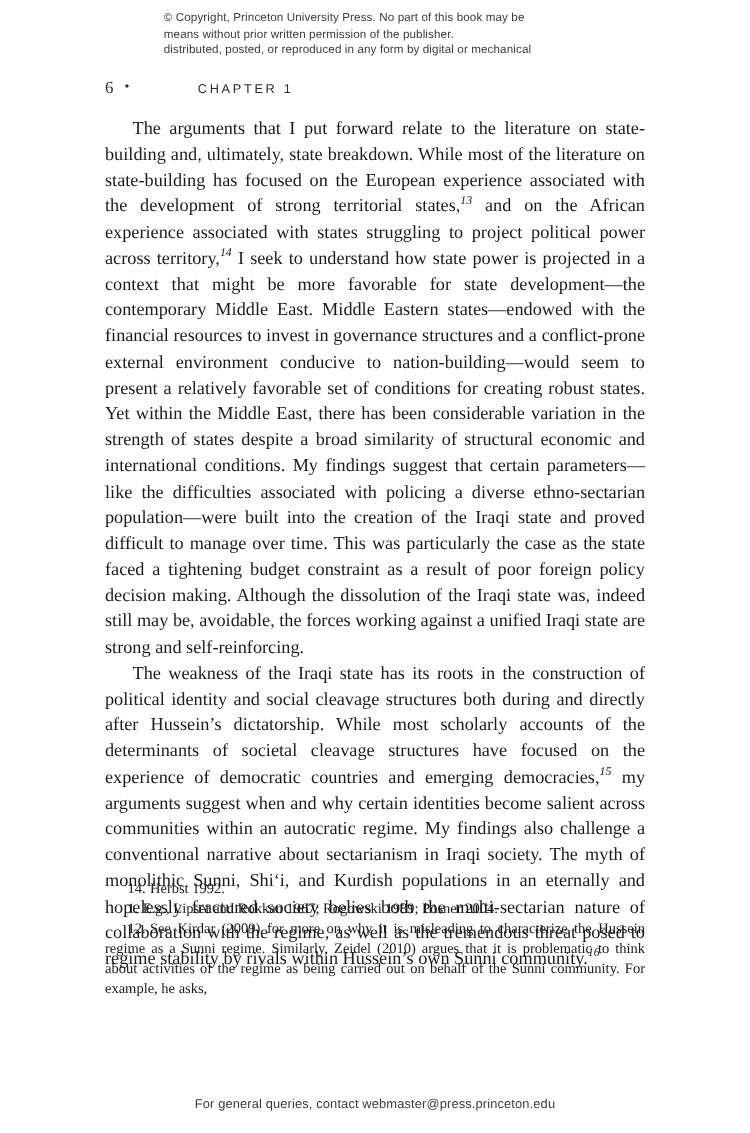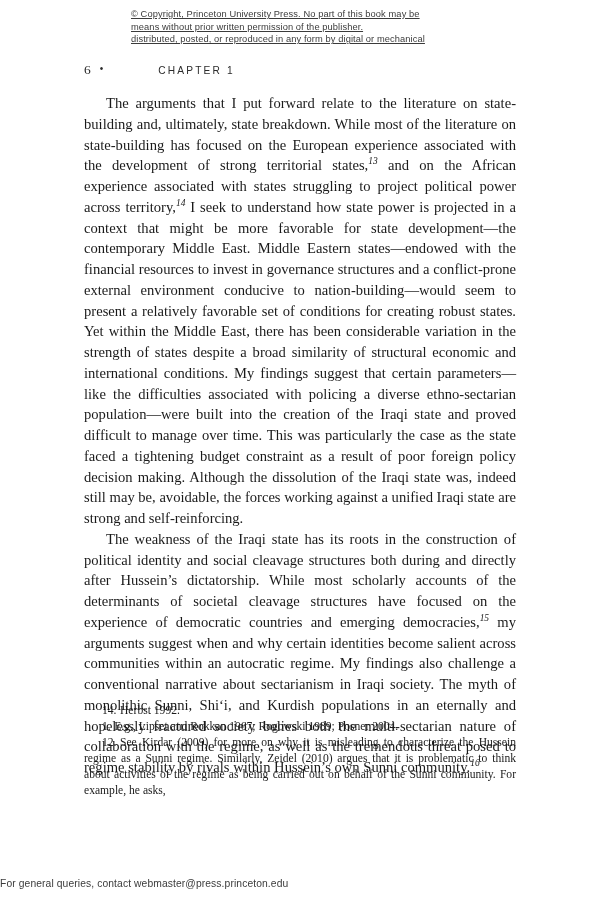--- a/index.html
+++ b/index.html
@@ -22,21 +22,20 @@
     position: absolute;
     left: 131px;
     top: 8px;
     width: 340px;
     font-family: "Liberation Sans", sans-serif;
     font-size: 9.3px;
     line-height: 12.6px;
     color: #3b3b3b;
     text-align: left;
     letter-spacing: 0.01em;
-    text-decoration: underline;
   }
   .copyright-block div { white-space: nowrap; }
 
   
   .running-head {
     position: absolute;
     left: 84px;
     top: 62px;
     font-family: "Liberation Sans", sans-serif;
     font-size: 11.5px;
@@ -112,21 +111,21 @@
     text-indent: 18px;
   }
   .footnotes .fn-num { margin-right: 3.5px; }
 
   
   .page-footer {
     position: absolute;
     left: 0;
     top: 878px;
     width: 600px;
-    text-align: left;
+    text-align: center;
     font-family: "Liberation Sans", sans-serif;
     font-size: 10.3px;
     color: #3b3b3b;
     letter-spacing: 0.01em;
   }
 </style>
 </head>
 <body>
 
 <div class="page">

